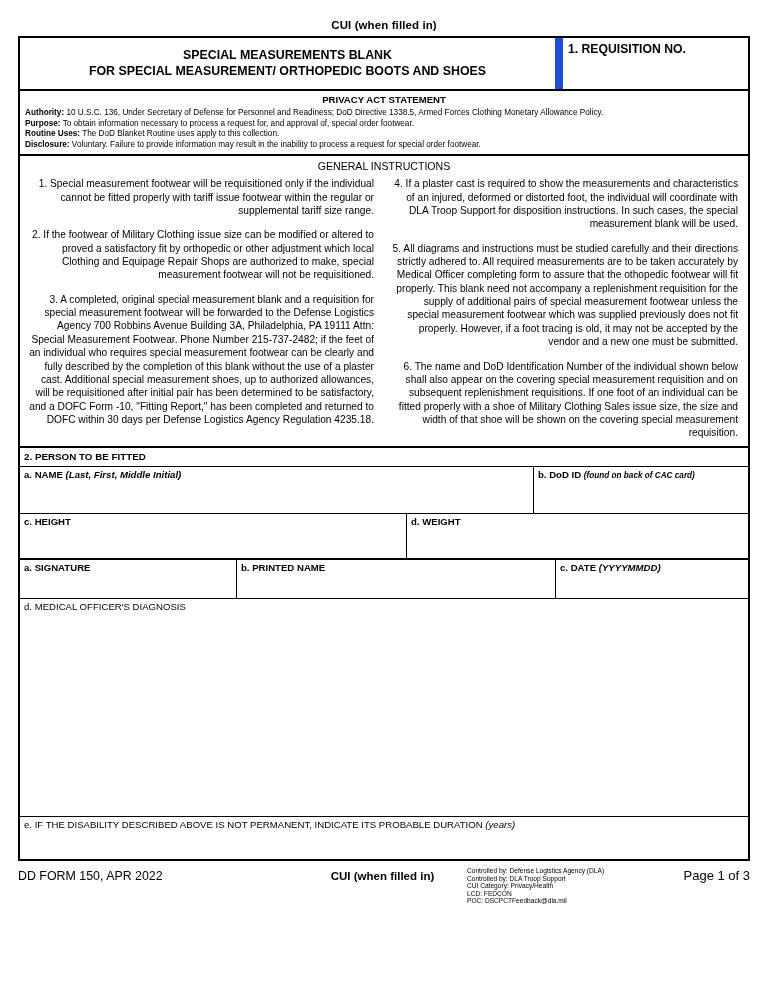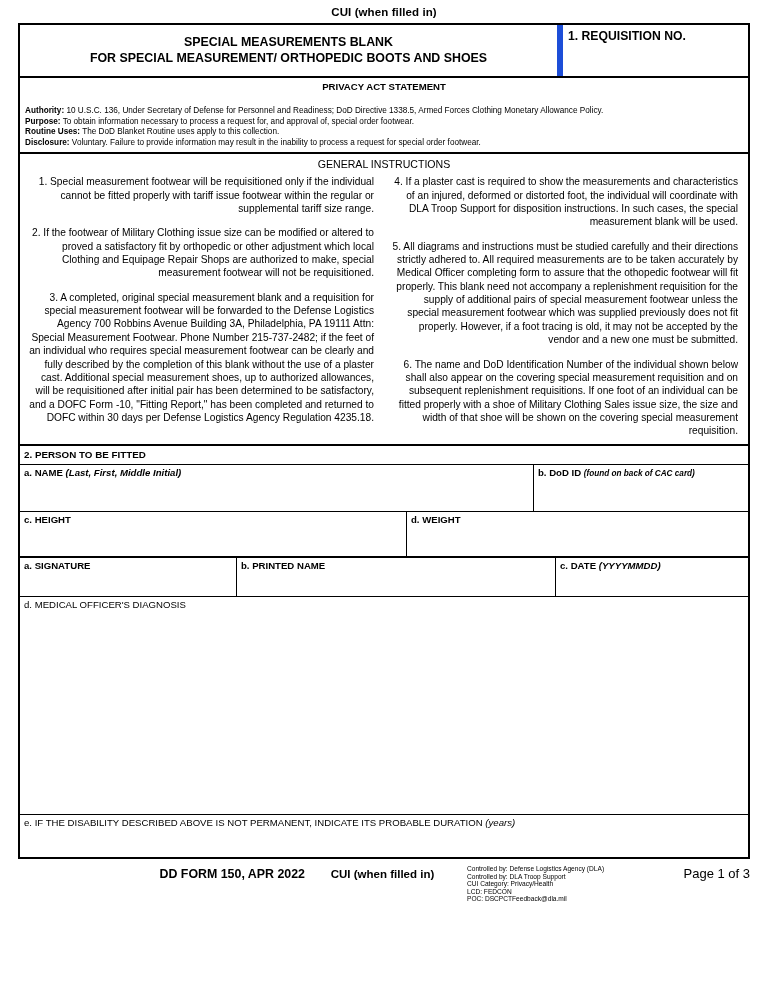--- a/index.html
+++ b/index.html
@@ -10,21 +10,21 @@
   body {
     width: 768px; height: 981px;
     font-family: "Liberation Sans", sans-serif;
     color: #000000;
     position: relative;
     overflow: hidden;
   }
 
   .page {
     width: 768px; height: 959px;
-    padding: 3px 18px;
+    padding: 16px 18px;
     position: relative;
   }
 
   
   .cui-top {
     text-align: center;
     font-size: 11.5px;
     font-weight: bold;
     letter-spacing: 0.1px;
     padding-top: 3px;
@@ -49,21 +49,21 @@
     display: flex;
     align-items: stretch;
   }
   .title-main {
     flex: 0 0 543px;
     text-align: center;
     font-weight: bold;
     font-size: 12.4px;
     line-height: 16px;
     padding: 9px 6px 10px 6px;
-    border-right: 6px solid #1d4ed8;
+    border-right: 8px solid #1d4ed8;
   }
   .title-main .l2 { white-space: nowrap; }
   .req-cell {
     flex: 1 1 auto;
     padding: 4px 0 0 5px;
     font-weight: bold;
     font-size: 12.2px;
     line-height: 14px;
   }
 
@@ -71,21 +71,21 @@
   .privacy {
     padding: 3px 5px 4px 5px;
     font-size: 8.2px;
     line-height: 10.6px;
   }
   .privacy .pa-head {
     text-align: center;
     font-weight: bold;
     font-size: 9.6px;
     line-height: 12px;
-    margin-bottom: 13px;
+    margin-bottom: 2px;
   }
   .privacy .pa-line { white-space: nowrap; }
   .privacy b { font-weight: bold; }
 
   
   .gi-head {
     text-align: center;
     font-weight: normal;
     font-size: 10.6px;
     padding: 4px 0 4px 0;
@@ -138,25 +138,24 @@
   
   .footer {
     width: 732px;
     display: flex;
     align-items: flex-start;
     padding-top: 5px;
     position: relative;
   }
   .ff-left {
     flex: 0 0 287px;
-    font-weight: bold;
+    font-weight: normal;
     font-size: 12.4px;
     line-height: 15px;
     padding-top: 3px;
-    text-align: right;
   }
   .ff-mid {
     flex: 0 0 155px;
     font-weight: bold;
     font-size: 11.5px;
     line-height: 15px;
     padding-top: 3px;
     text-align: center;
   }
   .ff-ctl {

